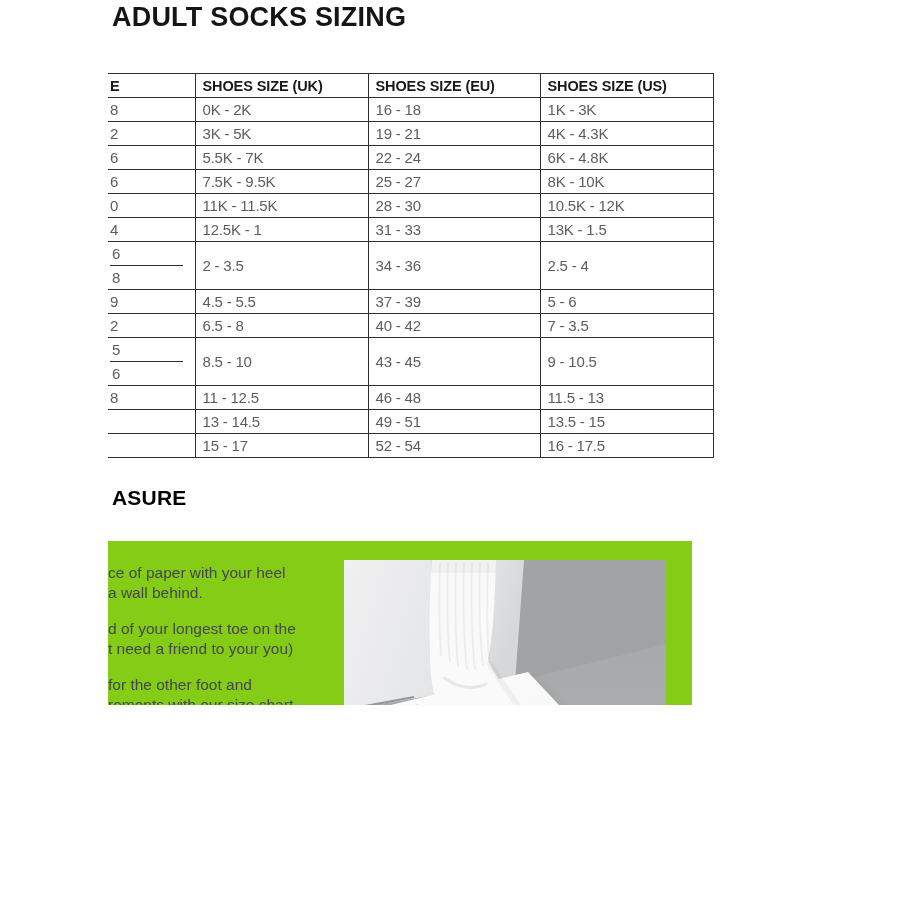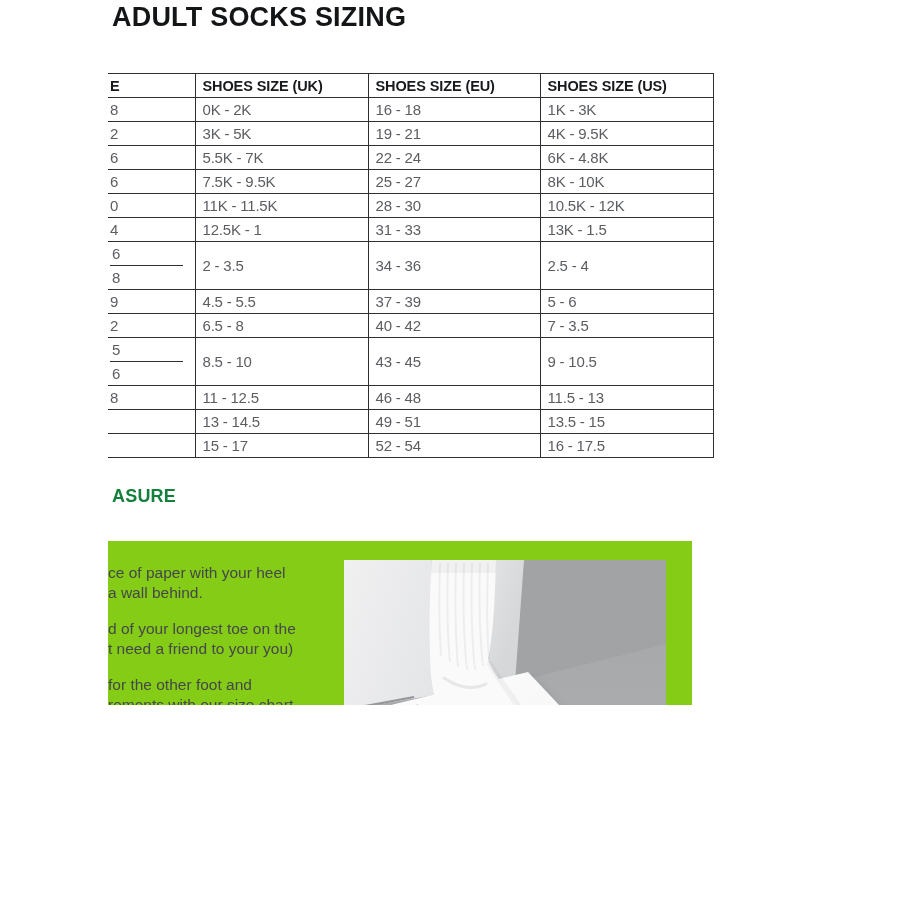--- a/index.html
+++ b/index.html
@@ -8,21 +8,21 @@
     overflow:hidden;font-family:"Liberation Sans",sans-serif;
   }
   
   .page-title{
     position:absolute;left:112px;top:2px;
     font-size:27px;font-weight:800;color:#131517;letter-spacing:.2px;
     white-space:nowrap;
   }
   .measure-title{
     position:absolute;left:112px;top:486px;
-    font-size:18px;font-weight:800;color:#15803d;letter-spacing:.2px;
+    font-size:21px;font-weight:800;color:#000000;letter-spacing:.2px;
     white-space:nowrap;
   }
   
   .size-table{
     position:absolute;left:108px;top:73px;
     border-collapse:collapse;table-layout:fixed;width:605px;
   }
   .size-table col.c0{width:87px}
   .size-table col.c1{width:173px}
   .size-table col.c2{width:172px}
@@ -81,21 +81,21 @@
     <tr>
       <td>8</td>
       <td>0K - 2K</td>
       <td>16 - 18</td>
       <td>1K - 3K</td>
     </tr>
     <tr>
       <td>2</td>
       <td>3K - 5K</td>
       <td>19 - 21</td>
-      <td>4K - 9.5K</td>
+      <td>4K - 4.3K</td>
     </tr>
     <tr>
       <td>6</td>
       <td>5.5K - 7K</td>
       <td>22 - 24</td>
       <td>6K - 4.8K</td>
     </tr>
     <tr>
       <td>6</td>
       <td>7.5K - 9.5K</td>

